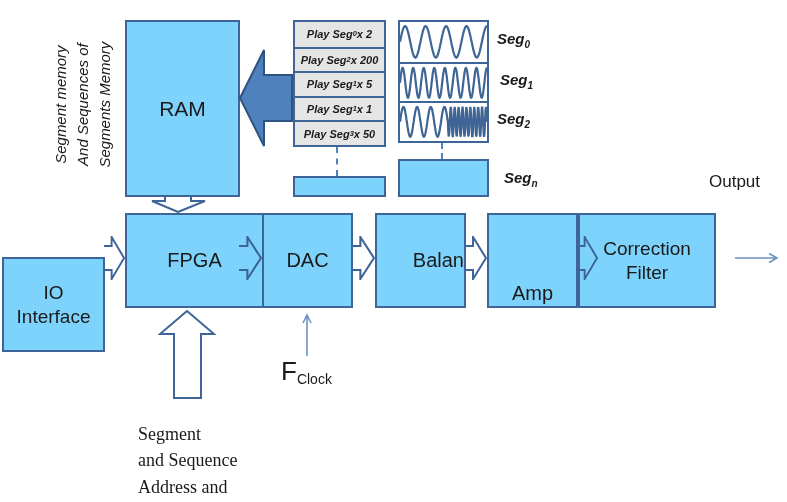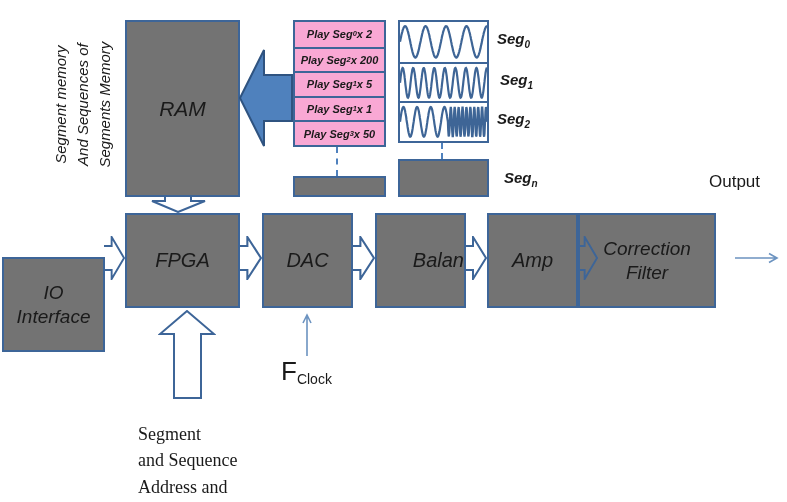--- a/index.html
+++ b/index.html
@@ -11,33 +11,33 @@
     --text:#1a1a1a;
   }
   html,body{margin:0;padding:0;background:#fff;}
   .canvas{
     position:relative;width:787px;height:502px;background:#fff;overflow:hidden;
     font-family:"Liberation Sans", sans-serif;color:var(--text);
   }
   .abs{position:absolute;}
   .box{
     position:absolute;box-sizing:border-box;border:2px solid var(--border);
-    background:#737373;display:flex;align-items:center;justify-content:center;
-    text-align:center;white-space:pre-line;font-style:italic;
+    background:#7dd3fc;display:flex;align-items:center;justify-content:center;
+    text-align:center;white-space:pre-line;
   }
   
   .side-label{position:absolute;left:-12px;top:10px;width:190px;height:190px;
     display:flex;align-items:center;justify-content:center;}
   .side-label span{transform:rotate(-90deg);white-space:pre-line;font-style:italic;
     font-size:15px;line-height:1.45;text-align:center;width:max-content;font-weight:500;}
   
   .ram{left:125px;top:20px;width:115px;height:177px;font-size:21px;}
   
   .playlist{position:absolute;left:293px;top:20px;width:93px;height:127px;
-    box-sizing:border-box;border:2px solid var(--border);background:#f9a8d4;
+    box-sizing:border-box;border:2px solid var(--border);background:#e5e5e5;
     display:grid;grid-template-rows:repeat(5,1fr);}
   .prow{display:flex;align-items:center;justify-content:center;
     font-style:italic;font-weight:600;font-size:11px;border-top:2px solid var(--border);}
   .prow:first-child{border-top:none;}
   .prow sub{font-size:7.5px;line-height:0;}
   
   .wavestack{position:absolute;left:398px;top:20px;width:91px;height:123px;
     box-sizing:border-box;border:2px solid var(--border);background:#fff;
     display:grid;grid-template-rows:repeat(3,1fr);}
   .wrow{border-top:2px solid var(--border);overflow:hidden;}
@@ -49,24 +49,24 @@
   .seglabel sub{font-size:10px;line-height:0;}
   
   .dash{position:absolute;width:0;border-left:2px dashed var(--arrow-fill);}
   
   .seqbox{left:293px;top:176px;width:93px;height:21px;}
   .segnbox{left:398px;top:159px;width:91px;height:38px;}
   
   .pbox{top:213px;height:95px;font-size:20px;line-height:1.25;}
   .pbox.two{font-size:19px;}
   .io{left:2px;width:103px;margin-top:44px;}
-  .fpga{left:125px;width:115px;}
+  .fpga{left:125px;width:139px;}
   .dac{left:262px;width:91px;}
   .balan{left:375px;width:91px;justify-content:flex-end;}
-  .amp{left:487px;width:91px;}
+  .amp{left:487px;width:91px;align-items:flex-end;}
   .corr{left:578px;width:138px;}
   
   .outline{fill:none;stroke:var(--border);stroke-width:2;stroke-linejoin:miter;}
   .solid-arrow{fill:var(--arrow-fill);stroke:var(--arrow-stroke);stroke-width:2;stroke-linejoin:miter;}
   .thinline{fill:none;stroke:var(--thin);stroke-width:1.6;}
   
   .addr-label{position:absolute;left:138px;top:421px;font-size:18px;line-height:1.47;white-space:pre-line;font-family:Liberation Serif, serif;}
   .fclock{position:absolute;left:281px;top:356px;}
   .fclock .f{font-size:26px;}
   .fclock sub{font-size:14px;}

